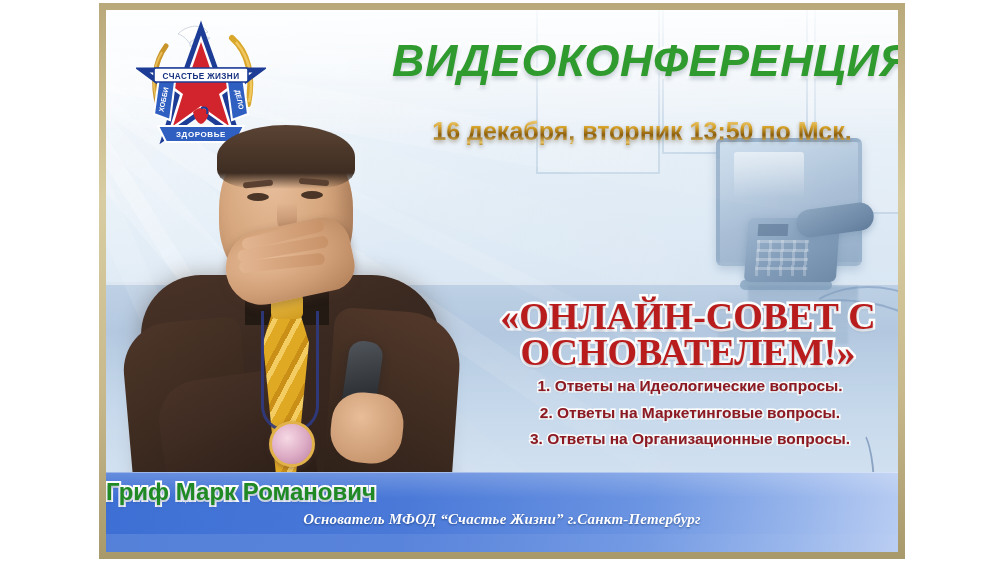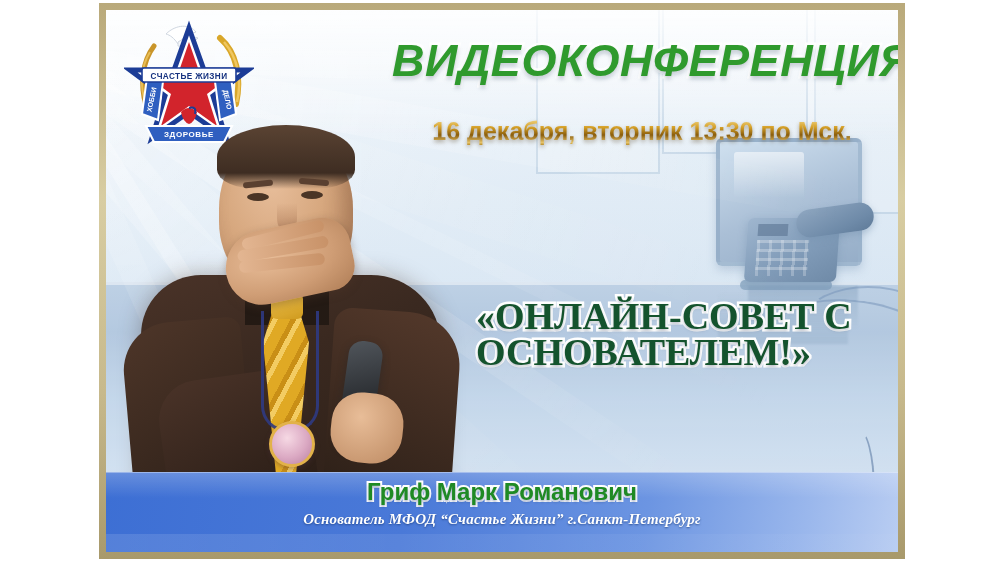--- a/index.html
+++ b/index.html
@@ -122,60 +122,60 @@
   .f1{left:100px;top:104px;width:84px;transform:rotate(-14deg);}
   .f2{left:96px;top:118px;width:92px;transform:rotate(-10deg);}
   .f3{left:98px;top:132px;width:86px;transform:rotate(-6deg);}
   .sp-mic{position:absolute;left:202px;top:216px;width:34px;height:108px;border-radius:14px;
     background:linear-gradient(160deg,#51565c 0%,#2a2d31 55%,#16181b 100%);transform:rotate(8deg);
     box-shadow:0 3px 8px rgba(30,35,40,.45);}
   .sp-michand{position:absolute;left:190px;top:268px;width:72px;height:70px;border-radius:30px;
     background:radial-gradient(ellipse at 40% 35%,#e8bd98,#bd8a62);transform:rotate(6deg);}
 
   
-  .logo{position:absolute;left:18px;top:2px;width:130px;height:140px;}
+  .logo{position:absolute;left:30px;top:2px;width:130px;height:140px;}
   .logo svg{width:130px;height:140px;display:block;}
 
   
   .title{
     position:absolute;left:286px;top:28px;width:500px;text-align:center;
     font-family:"Liberation Sans",sans-serif;font-weight:bold;font-style:italic;
     font-size:45px;letter-spacing:.5px;color:#2f9a2d;line-height:1;
     -webkit-text-stroke:5px #ffffff;paint-order:stroke fill;
     text-shadow:0 3px 4px rgba(110,130,150,.45);
   }
   .subtitle{
     position:absolute;left:286px;top:107px;width:500px;text-align:center;
     font-family:"Liberation Sans",sans-serif;font-weight:bold;font-size:25px;
     background:linear-gradient(180deg,#f6e2a0 0%,#d6a128 35%,#8a5d0c 62%,#e5c268 88%,#a87a16 100%);
     -webkit-background-clip:text;background-clip:text;color:transparent;
     filter:drop-shadow(0 2px 2px rgba(90,70,40,.45));
   }
   .headline{
-    position:absolute;left:370px;top:288px;width:424px;
+    position:absolute;left:370px;top:288px;width:424px;text-align:center;
     font-family:"Liberation Serif",serif;font-weight:bold;font-size:38px;line-height:.96;
-    color:#14532d;-webkit-text-stroke:5px #ffffff;paint-order:stroke fill;
+    color:#b91c1c;-webkit-text-stroke:5px #ffffff;paint-order:stroke fill;
     text-shadow:0 2px 3px rgba(120,130,150,.5);
   }
   .bullets{position:absolute;left:372px;top:368px;width:424px;text-align:center;}
   .bullet{
     font-family:"Liberation Sans",sans-serif;font-weight:bold;font-size:15.5px;
     color:#8d1a22;line-height:1;margin-bottom:11px;
     -webkit-text-stroke:3px #ffffff;paint-order:stroke fill;
     text-shadow:0 1px 2px rgba(130,140,160,.45);
   }
 
   
   .namebar{position:absolute;left:0;right:0;top:462px;height:80px;
     background:linear-gradient(100deg,#3d6fd4 0%,#4a79d8 38%,#6c95e2 68%,#9ab7ec 88%,#b9cdf2 100%);
     box-shadow:inset 0 1px 0 rgba(255,255,255,.35);}
   .namebar:after{content:"";position:absolute;left:0;right:0;top:0;height:26px;
     background:linear-gradient(180deg,rgba(255,255,255,.22),rgba(255,255,255,0));}
   .speaker-name{
-    position:absolute;left:0;right:0;top:468px;text-align:center;
+    position:absolute;left:0;right:0;top:468px;
     font-family:"Liberation Sans",sans-serif;font-weight:bold;font-size:24px;
     color:#1f8a24;-webkit-text-stroke:4px #ffffff;paint-order:stroke fill;
     text-shadow:0 2px 3px rgba(20,50,110,.4);
   }
   .speaker-role{
     position:absolute;left:0;right:0;top:501px;text-align:center;
     font-family:"Liberation Serif",serif;font-weight:bold;font-style:italic;font-size:15px;
     color:#ffffff;text-shadow:0 1px 2px rgba(20,50,110,.65);letter-spacing:.2px;
   }
   .wishes{
@@ -286,23 +286,28 @@
         <div class="sp-mouth"></div>
         <div class="sp-mic"></div>
         <div class="sp-michand"></div>
         <div class="sp-hand"></div>
         <div class="sp-finger f1"></div>
         <div class="sp-finger f2"></div>
         <div class="sp-finger f3"></div>
       </div>
 
       <div class="title">ВИДЕОКОНФЕРЕНЦИЯ</div>
-      <div class="subtitle">16 декабря, вторник 13:30 по Мск.</div>
+      <div class="subtitle">16 декабря, вторник 13:50 по Мск.</div>
       <div class="headline">«ОНЛАЙН-СОВЕТ С ОСНОВАТЕЛЕМ!»</div>
 
+      <div class="bullets">
+        <div class="bullet">1. Ответы на Идеологические вопросы.</div>
+        <div class="bullet">2. Ответы на Маркетинговые вопросы.</div>
+        <div class="bullet">3. Ответы на Организационные вопросы.</div>
+      </div>
 
       <div class="namebar"></div>
       <div class="speaker-name">Гриф Марк Романович</div>
       <div class="speaker-role">Основатель МФОД “Счастье Жизни”  г.Санкт-Петербург</div>
       <div class="wish-strip"></div>
 
     </div>
   </div>
 </div>
 

